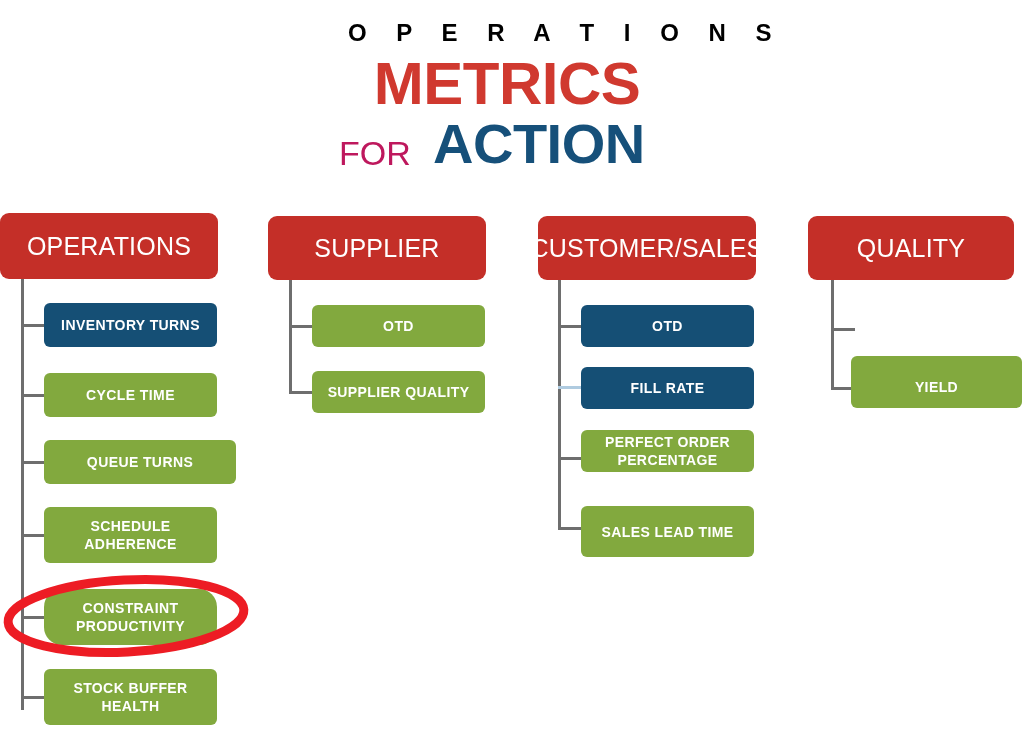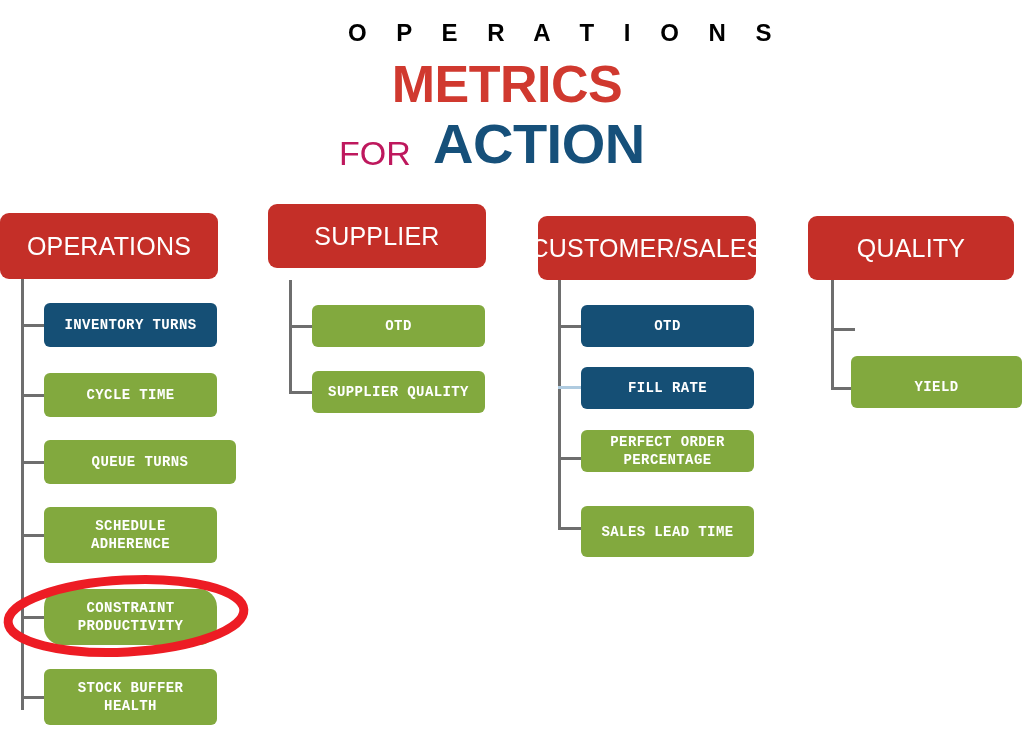--- a/index.html
+++ b/index.html
@@ -44,21 +44,21 @@
     text-align: center;
     line-height: 30px;
     white-space: nowrap;
   }
   .logo-metrics {
     position: absolute;
     left: 0px;
     top: 27px;
     width: 340px;
     text-align: center;
-    font-size: 52px;
+    font-size: 60px;
     font-weight: bold;
     line-height: 78px;
     letter-spacing: -0.5px;
     color: #D0392F;
     white-space: nowrap;
   }
   .logo-for {
     position: absolute;
     left: 2px;
     top: 116px;
@@ -106,21 +106,20 @@
     align-items: center;
     justify-content: center;
     color: #ffffff;
     font-size: 14px;
     font-weight: bold;
     letter-spacing: 0.4px;
     line-height: 18px;
     text-align: center;
     box-sizing: border-box;
     padding: 2px 15px;
-    font-family: Liberation Mono, monospace;
   }
   .metric-box.green { background: #82A93E; }
   .metric-box.blue  { background: #154F75; }
 
   .trunk {
     position: absolute;
     width: 3px;
     background: #6E6E6E;
   }
   .stub {
@@ -169,21 +168,21 @@
 
     <div class="stub" style="left:21px; top:616px; width:24px;"></div>
     <div class="metric-box green" style="left:44px; top:589px; width:173px; height:56px;border-radius:18px;">CONSTRAINT<br>PRODUCTIVITY</div>
 
     <div class="stub" style="left:21px; top:696px; width:24px;"></div>
     <div class="metric-box green" style="left:44px; top:669px; width:173px; height:56px;">STOCK BUFFER<br>HEALTH</div>
   </div>
 
   <div class="column">
 
-    <div class="header-box" style="left:268px; top:204px; width:218px; height:64px;">SUPPLIER</div>
+    <div class="header-box" style="left:268px; top:216px; width:218px; height:64px;">SUPPLIER</div>
 
     <div class="trunk" style="left:289px; top:280px; height:112px;"></div>
 
     <div class="stub" style="left:289px; top:325px; width:24px;"></div>
     <div class="metric-box green" style="left:312px; top:305px; width:173px; height:42px;">OTD</div>
 
     <div class="stub" style="left:289px; top:391px; width:24px;"></div>
     <div class="metric-box green" style="left:312px; top:371px; width:173px; height:42px;">SUPPLIER QUALITY</div>
   </div>
 

